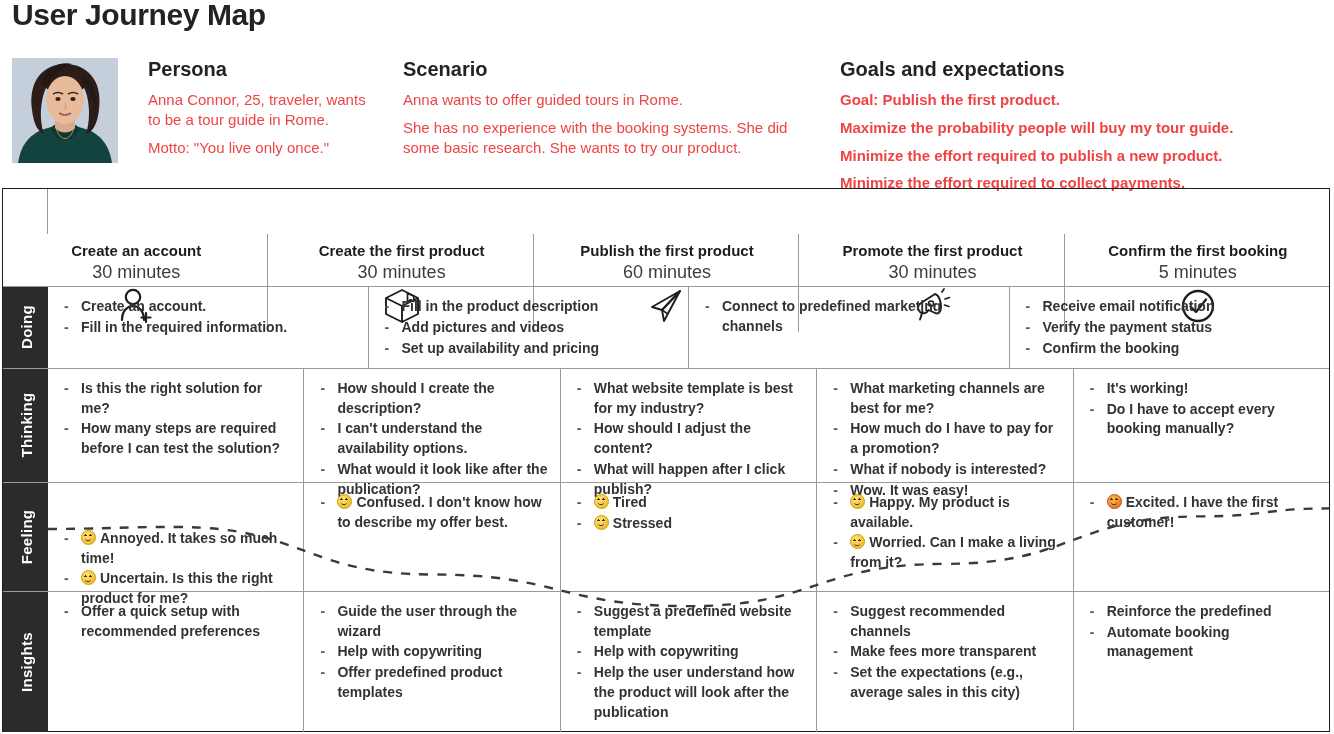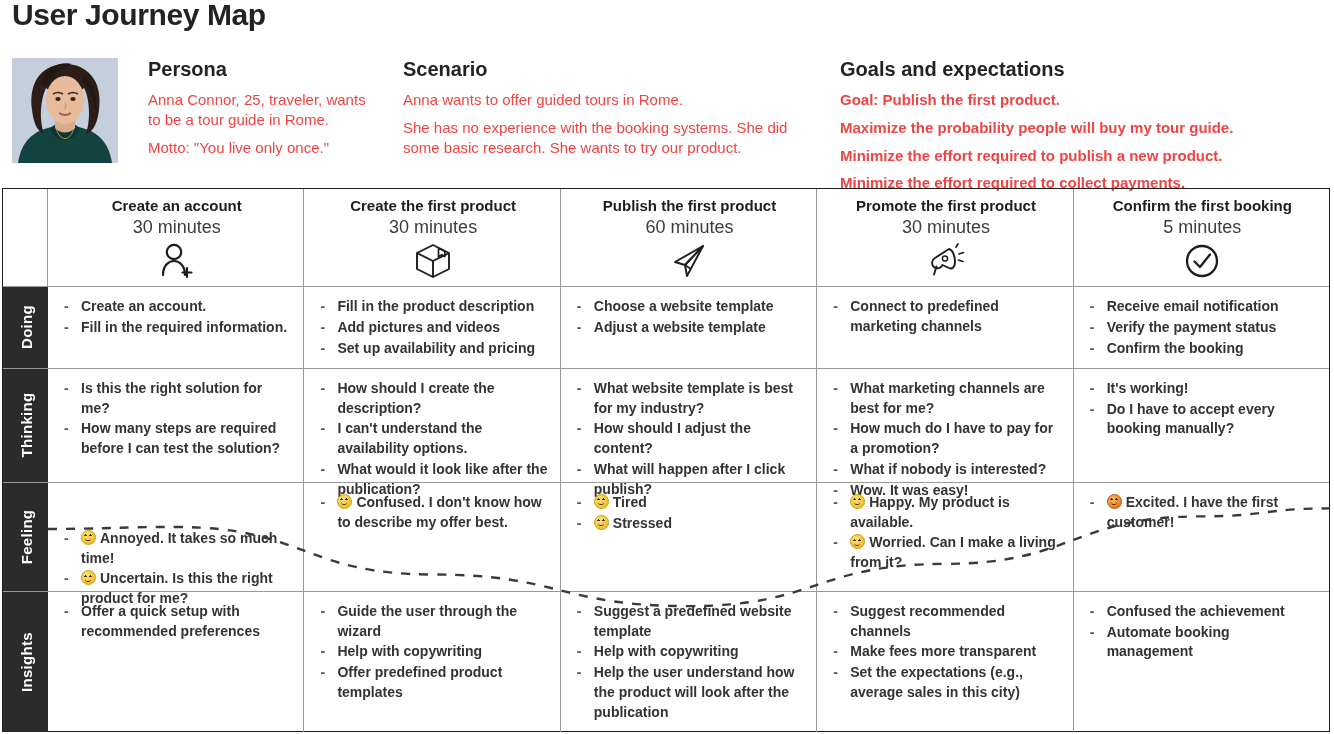--- a/index.html
+++ b/index.html
@@ -38,21 +38,21 @@
   
   #journey-table{
     position:absolute;left:2px;top:188px;
     width:1328px;height:544px;
     border:1px solid #1d1d1d;
     box-sizing:border-box;
     display:flex;
     flex-direction:column;
   }
   .jm-row{display:flex;box-sizing:border-box;}
-  .jm-row.r-head{height:98px;border-bottom:1px solid #9a9a9a;}
+  .jm-row.r-head{height:98px;border-bottom:1px solid #9a9a9a;flex-direction:column;}
   .jm-row.r-doing{height:105px;border-bottom:1px solid #9a9a9a;}
   .jm-row.r-thinking{height:114px;border-bottom:1px solid #9a9a9a;}
   .jm-row.r-feeling{height:109px;border-bottom:1px solid #9a9a9a;}
   .jm-row.r-insights{flex:1;}
 
   .row-label{
     width:45px;flex:0 0 45px;
     background:#2b2b2b;
     position:relative;
     box-sizing:border-box;
@@ -252,26 +252,20 @@
         </div>
         <div class="cell">
           <ul class="bul">
             <li>Fill in the product description</li>
             <li>Add pictures and videos</li>
             <li>Set up availability and pricing</li>
           </ul>
         </div>
         <div class="cell">
           <ul class="bul">
-            <li>Choose a website template</li>
-            <li>Adjust a website template</li>
-          </ul>
-        </div>
-        <div class="cell">
-          <ul class="bul">
             <li>Connect to predefined marketing channels</li>
           </ul>
         </div>
         <div class="cell">
           <ul class="bul">
             <li>Receive email notification</li>
             <li>Verify the payment status</li>
             <li>Confirm the booking</li>
           </ul>
         </div>
@@ -382,21 +376,21 @@
         </div>
         <div class="cell">
           <ul class="bul">
             <li>Suggest recommended channels</li>
             <li>Make fees more transparent</li>
             <li>Set the expectations (e.g., average sales in this city)</li>
           </ul>
         </div>
         <div class="cell">
           <ul class="bul">
-            <li>Confused the achievement</li>
+            <li>Reinforce the predefined</li>
             <li>Automate booking management</li>
           </ul>
         </div>
       </div>
   </div>
 
   <svg id="feeling-curve" viewBox="0 0 1328 544" preserveAspectRatio="none">
     <path id="curve-path" fill="none" stroke="#3a3a3a" stroke-width="2.4" stroke-dasharray="9 9" stroke-linecap="butt" d="M45.0,341.2 C109.2,341.2 109.2,339.2 173.3,339.2 C301.6,339.2 301.6,386.9 429.9,386.9 C558.2,386.9 558.2,418.7 686.5,418.7 C814.8,418.7 814.8,376.3 943.1,376.3 C1071.4,376.3 1071.4,328.6 1199.7,328.6 C1263.8,328.6 1263.8,320.6 1328.0,320.6"></path>
   </svg>
 </div>

